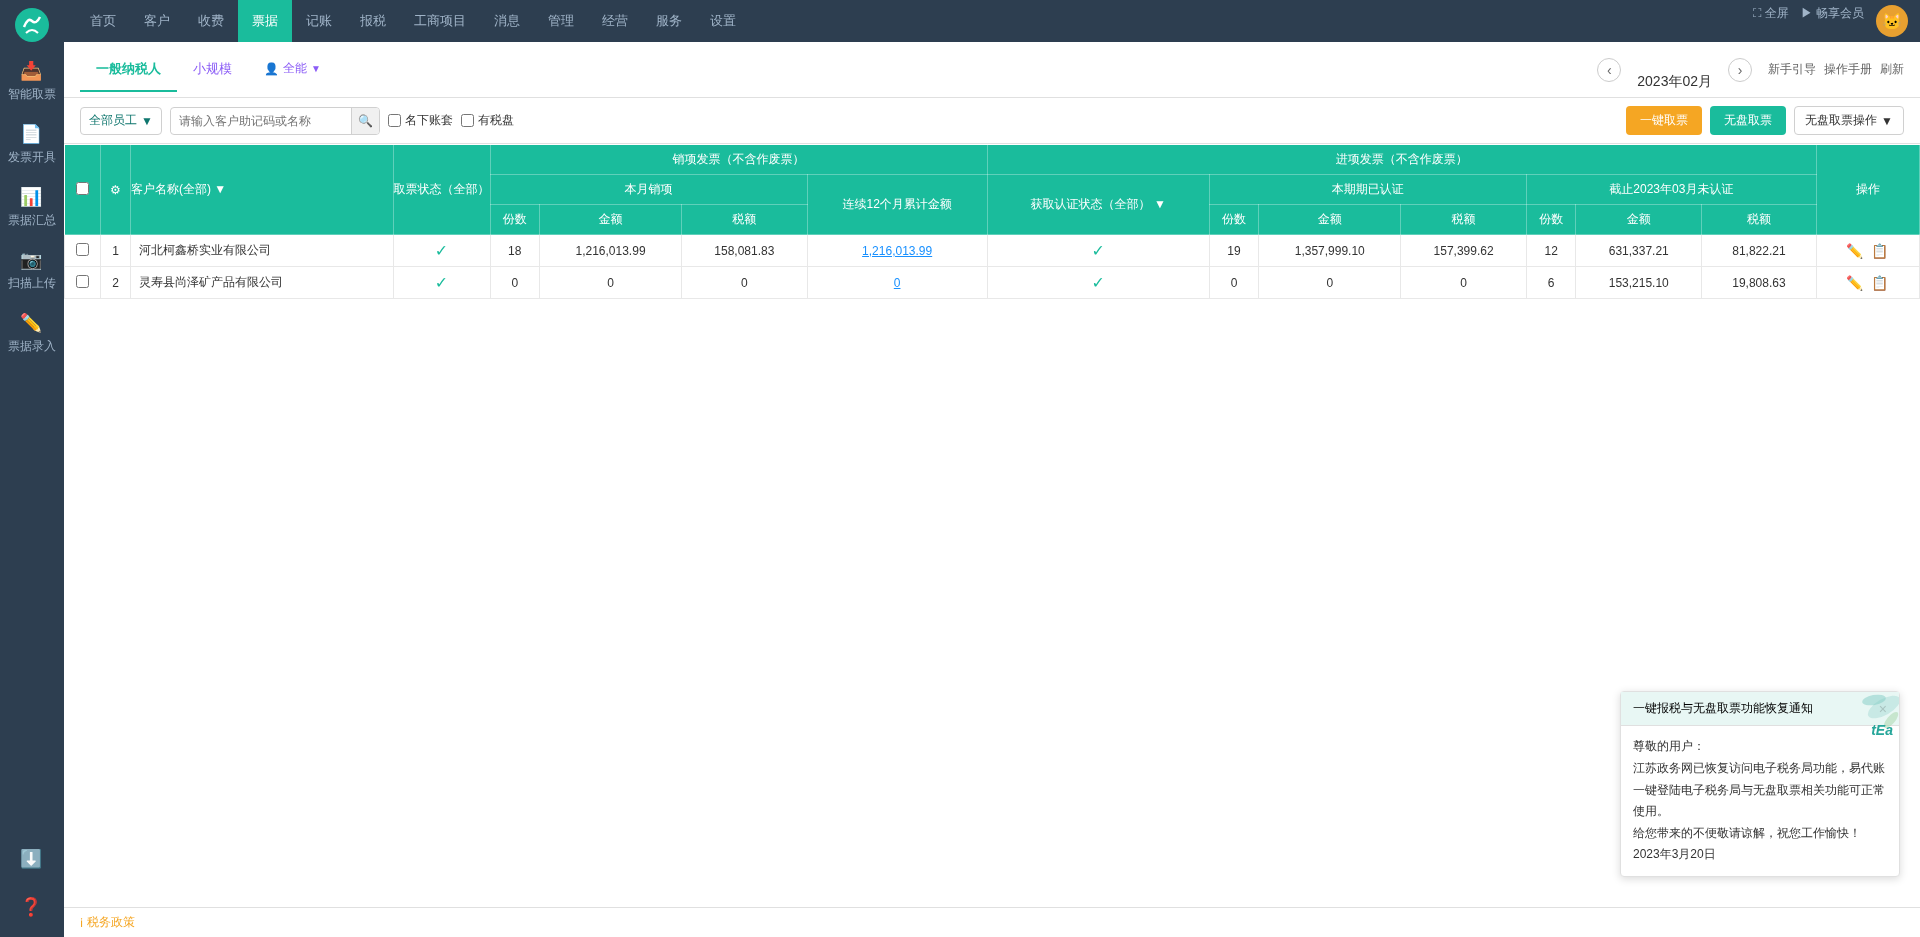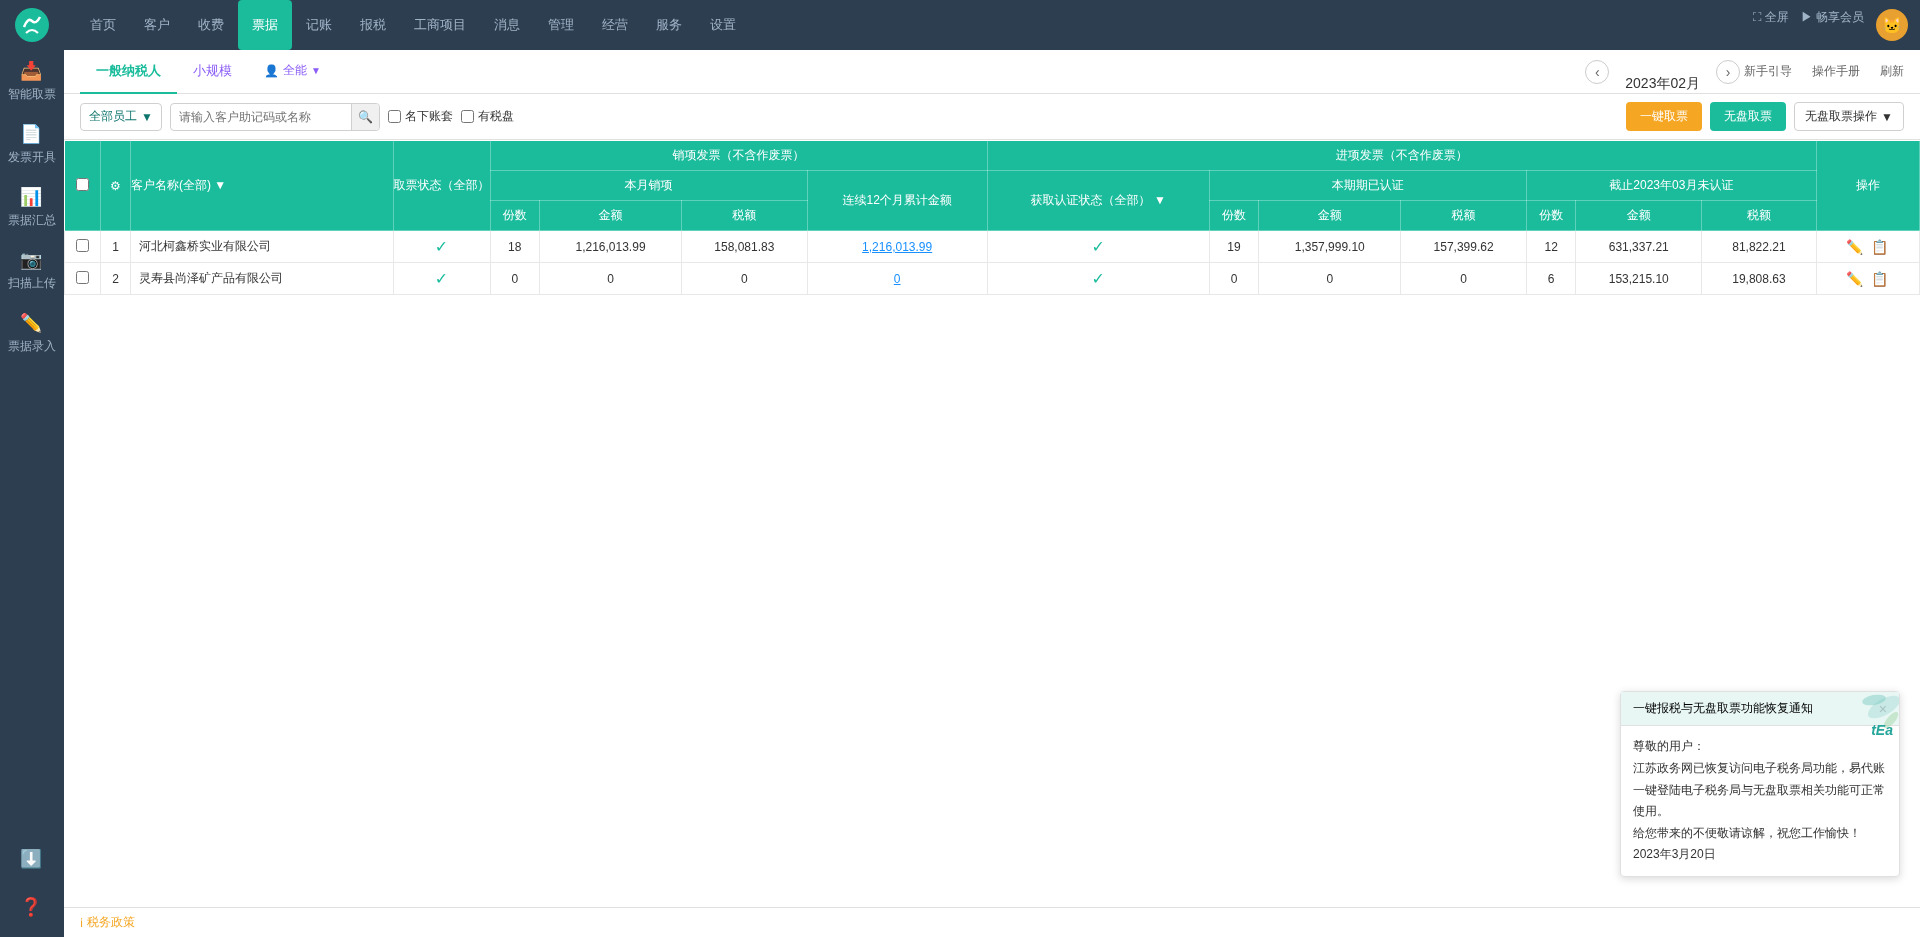--- a/index.html
+++ b/index.html
@@ -60,21 +60,21 @@
     
     .main {
       flex: 1;
       display: flex;
       flex-direction: column;
       overflow: hidden;
     }
 
     
     .topnav {
-      height: 50px;
+      height: 42px;
       background: #2d3e50;
       display: flex;
       align-items: center;
       padding: 0 12px;
       flex-shrink: 0;
     }
     .topnav-item {
       color: #a0b4c8;
       padding: 0 14px;
       height: 50px;
@@ -119,21 +119,21 @@
       overflow: hidden;
     }
 
     
     .subtabs {
       background: #fff;
       border-bottom: 1px solid #e0e0e0;
       display: flex;
       align-items: center;
       padding: 0 16px;
-      height: 44px;
+      height: 56px;
       flex-shrink: 0;
     }
     .subtab {
       padding: 0 16px;
       height: 44px;
       display: flex;
       align-items: center;
       cursor: pointer;
       color: #8b5cf6;
       border-bottom: 2px solid transparent;
@@ -162,23 +162,23 @@
       color: #666;
       font-size: 14px;
     }
     .month-display {
       font-size: 14px;
       color: #333;
       padding: 0 8px;
       margin-top: 24px;
     }
     .subtabs-actions {
-      margin-left: 4px;
-      display: flex;
-      gap: 20px;
+      margin-left: 16px;
+      display: flex;
+      gap: 8px;
       align-items: center;
     }
     .btn-link {
       color: #666;
       cursor: pointer;
       font-size: 12px;
     }
 
     
     .toolbar {

